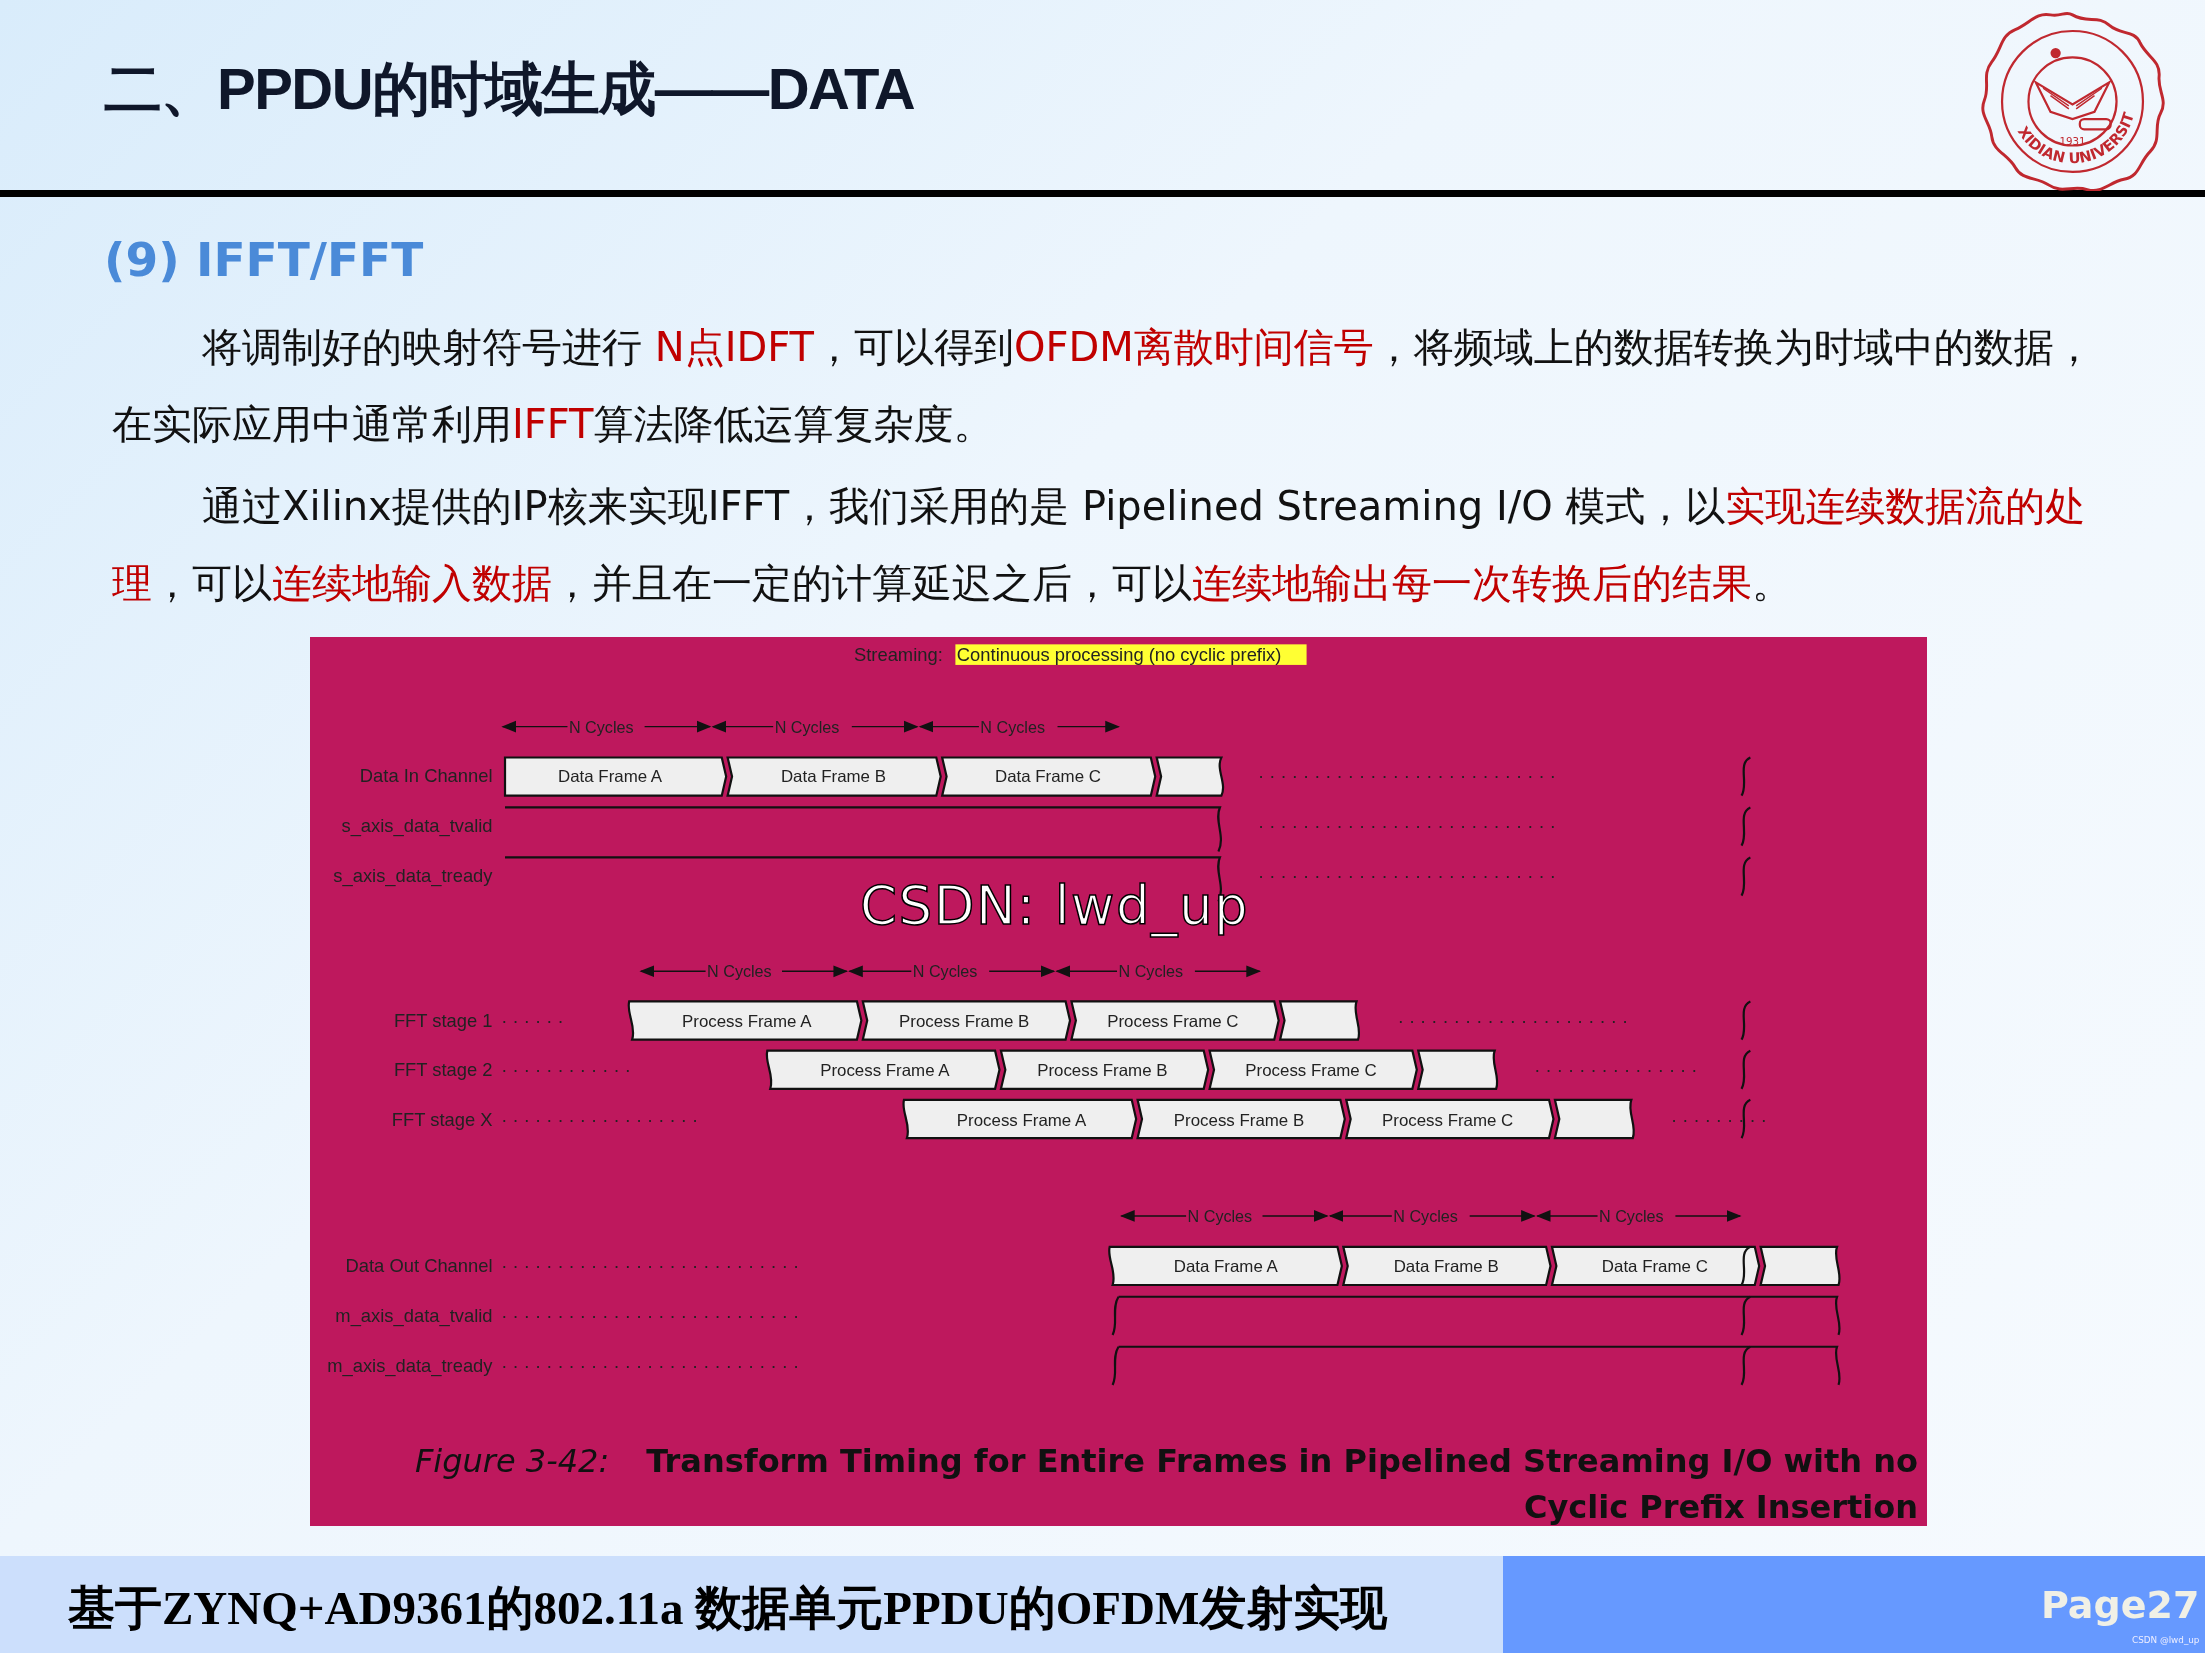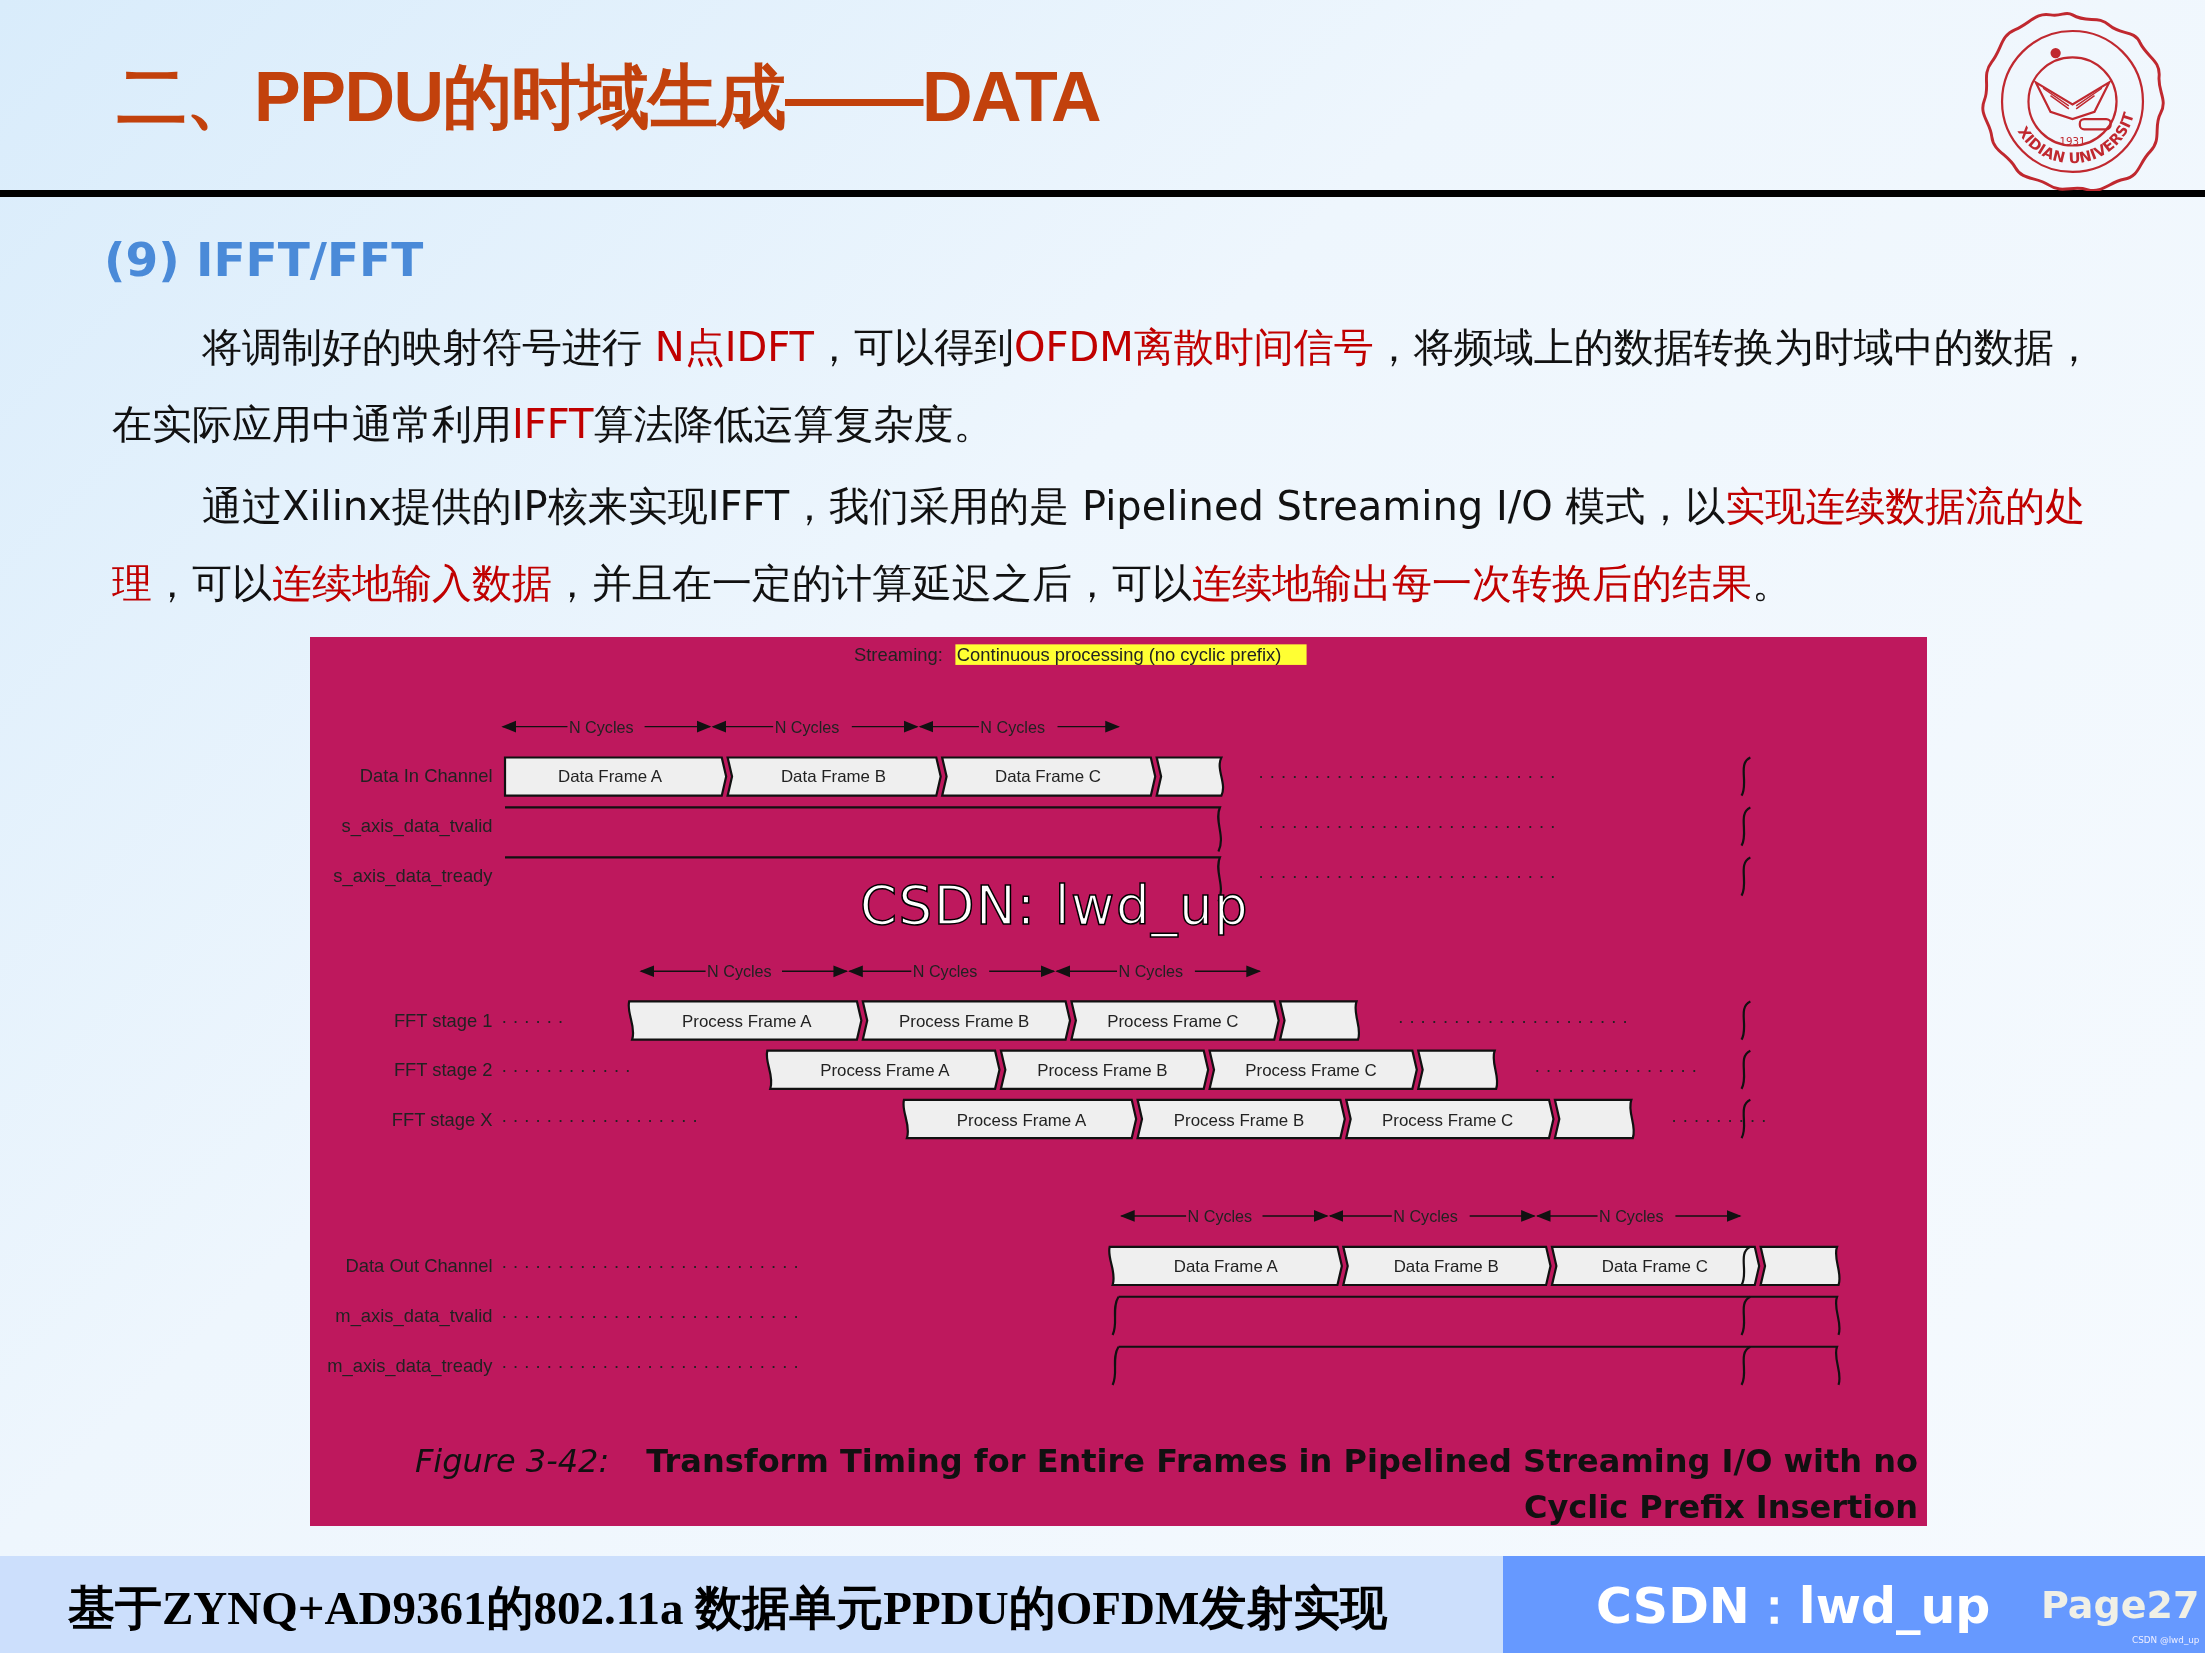--- a/index.html
+++ b/index.html
@@ -2,23 +2,23 @@
 <html style="font-size:11.8px"><head>
 <meta charset="utf-8">
 <style>
   html, body { margin:0; padding:0; }
   body {
     width:2205px; height:1654px; position:relative; overflow:hidden;
     background: linear-gradient(135deg, #d9ecfb 0%, #eef6fd 40%, #f6fafe 100%);
     font-family: "DejaVu Sans", sans-serif;
   }
   .title {
-    position:absolute; left:117px; top:51px;
+    position:absolute; left:104px; top:51px;
     font-family:"Liberation Sans", sans-serif; font-weight:bold;
-    font-size:70px; color:#c2410c; letter-spacing:-1.5px; white-space:nowrap;
+    font-size:58px; color:#0f172a; letter-spacing:-1.5px; white-space:nowrap;
   }
   .title-rule {
     position:absolute; left:0; top:190px; width:2205px; height:7.4px; background:#000;
   }
   .logo { position:absolute; left:1977px; top:8.8px; width:191px; height:182px; }
   .section-heading {
     position:absolute; left:104px; top:232px; font-size:47px; font-weight:bold;
     color:#4a8ad8; white-space:nowrap;
   }
   .para {
@@ -250,17 +250,16 @@
 <div class="watermark">CSDN:  lwd_up</div>
 
 <div class="caption">
   <span class="fig-no">Figure 3-42:</span><span>Transform Timing for Entire Frames in Pipelined Streaming I/O with no Cyclic Prefix Insertion</span>
 </div>
 
 <div class="footer-left">
   <span>基于ZYNQ+AD9361的802.11a 数据单元PPDU的OFDM发射实现</span>
 </div>
 <div class="footer-right">
-  <span class="handle">CSDN：lwd_up</span>
   <span class="page">Page27</span>
   <span class="tiny">CSDN @lwd_up</span>
 </div>
 
 
 </body></html>

